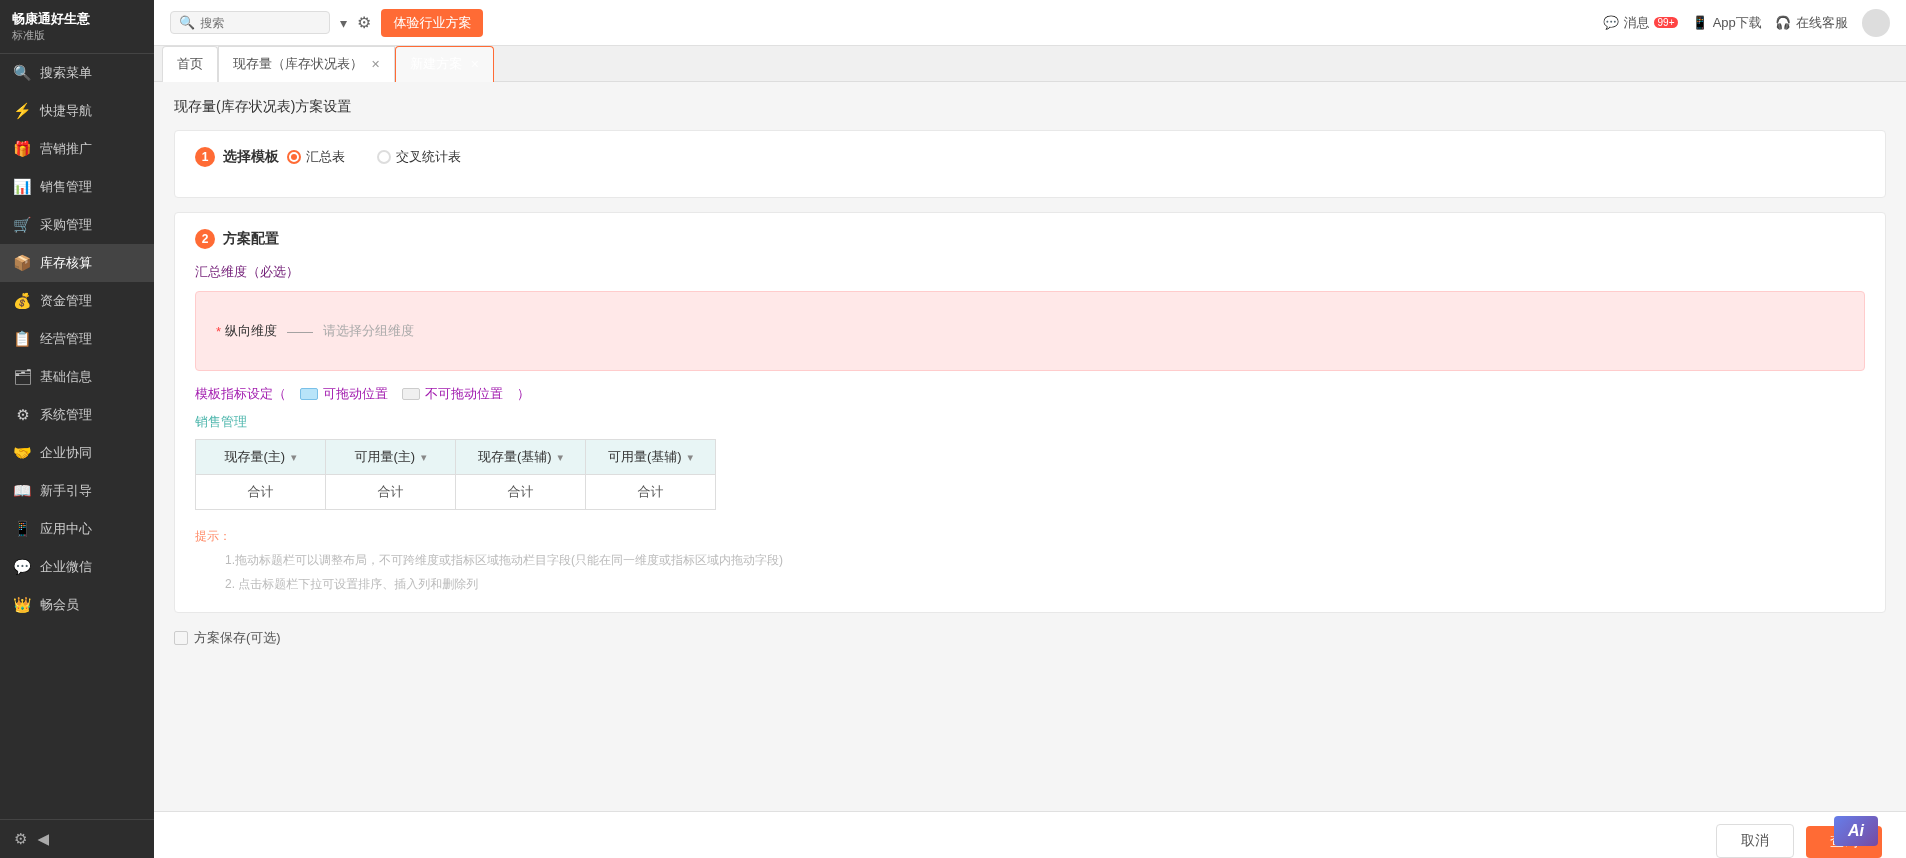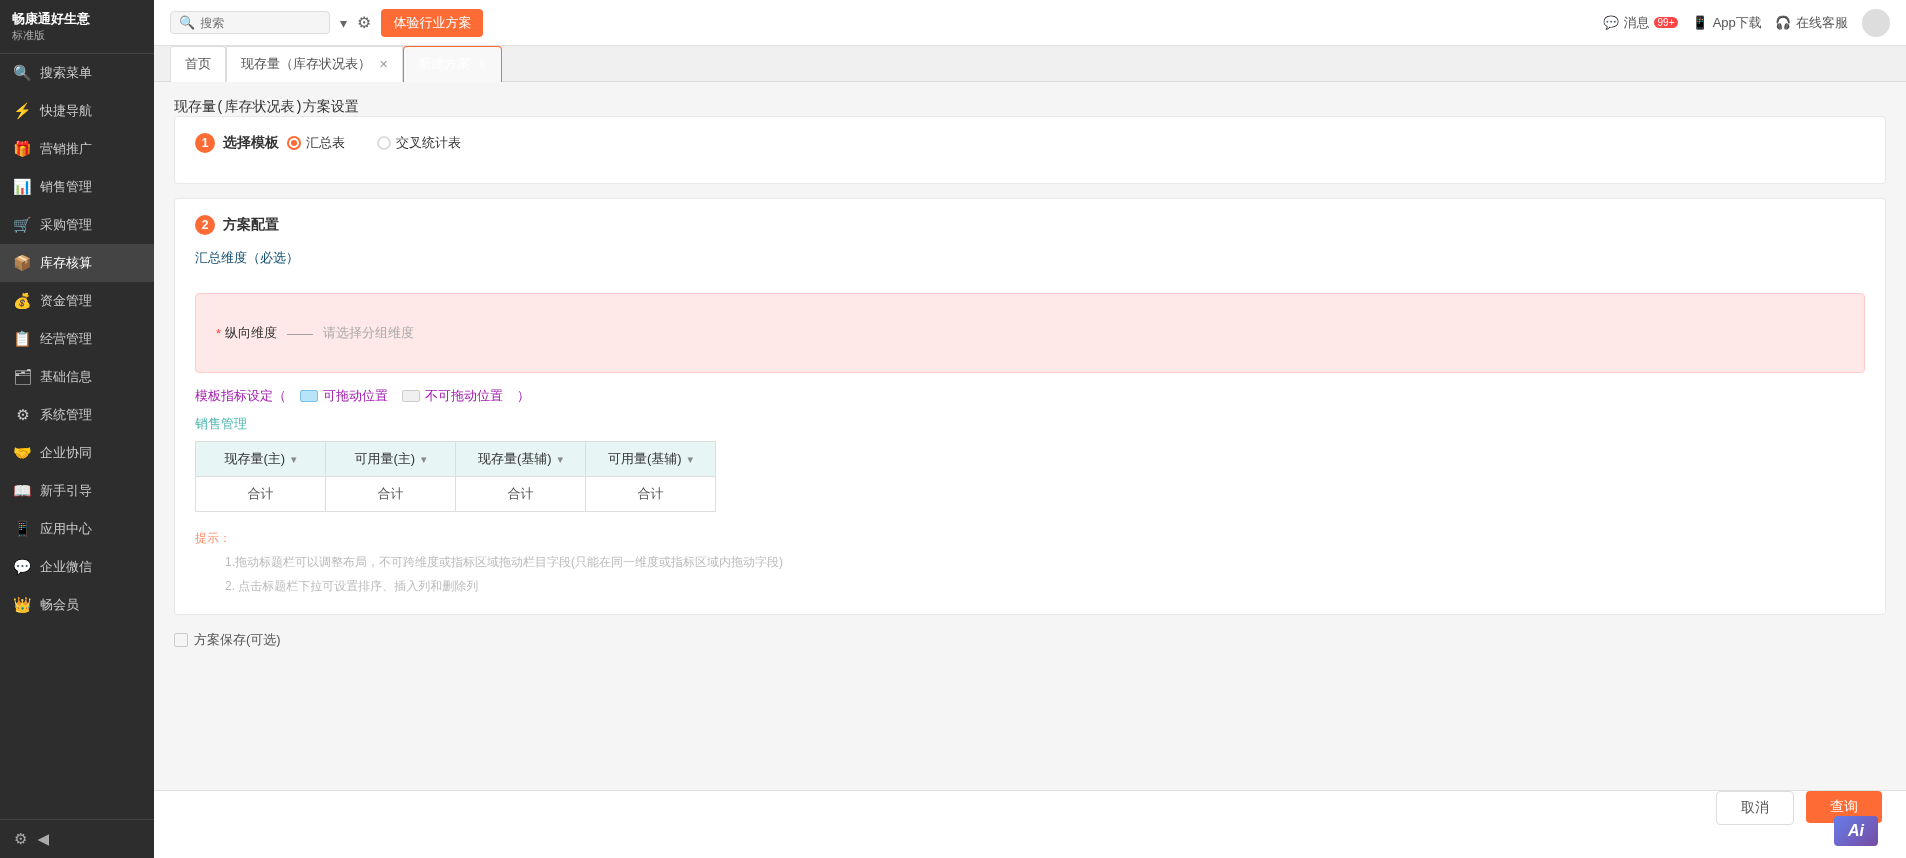--- a/index.html
+++ b/index.html
@@ -83,21 +83,21 @@
     .topbar-right-item { display: flex; align-items: center; gap: 4px; color: #555; font-size: 13px; cursor: pointer; }
     .badge { background: #ff4444; color: #fff; border-radius: 8px; font-size: 10px; padding: 0 4px; min-width: 16px; text-align: center; }
     .topbar-avatar { width: 28px; height: 28px; border-radius: 50%; background: #ddd; }
 
     
     .tabs {
       display: flex;
       align-items: center;
       background: #f0f0f0;
       border-bottom: 1px solid #ddd;
-      padding: 0 16px;
+      padding: 0 8px;
       height: 36px;
       flex-shrink: 0;
     }
     .tab {
       display: flex;
       align-items: center;
       gap: 6px;
       padding: 0 14px;
       height: 36px;
       background: #fff;
@@ -121,21 +121,21 @@
     
     .content {
       flex: 1;
       overflow-y: auto;
       padding: 16px 20px;
       background: #f5f5f5;
       position: relative;
     }
 
     
-    .page-title { font-size: 14px; color: #333; margin-bottom: 0; font-family: Liberation Mono, monospace; }
+    .page-title { font-size: 14px; color: #333; margin-bottom: 14px; }
 
     
     .section-card {
       background: #fff;
       border-radius: 4px;
       border: 1px solid #e8e8e8;
       padding: 16px 20px;
       margin-bottom: 14px;
     }
 
@@ -172,21 +172,21 @@
     }
     .radio-circle.checked { border-color: #ff6b35; }
     .radio-circle.checked::after {
       content: '';
       width: 6px; height: 6px;
       border-radius: 50%;
       background: #ff6b35;
     }
 
     
-    .config-label { font-size: 13px; color: #0c4a6e; margin-bottom: 26px; }
+    .config-label { font-size: 13px; color: #701a75; margin-bottom: 10px; }
 
     
     .dimension-area {
       background: #ffe8e8;
       border: 1px solid #ffcccc;
       border-radius: 4px;
       padding: 20px;
       min-height: 80px;
       display: flex;
       align-items: center;
@@ -250,25 +250,25 @@
     }
     .checkbox-box {
       width: 14px; height: 14px;
       border: 1px solid #ccc;
       border-radius: 2px;
       cursor: pointer;
     }
 
     
     .footer-bar {
-      height: 68px;
+      height: 47px;
       background: #fff;
       border-top: 1px solid #e0e0e0;
       display: flex;
-      align-items: flex-start;
+      align-items: flex-end;
       justify-content: flex-end;
       padding: 0 24px;
       gap: 12px;
       flex-shrink: 0;
     }
     .btn-cancel {
       background: #fff;
       border: 1px solid #ddd;
       border-radius: 4px;
       padding: 7px 24px;

